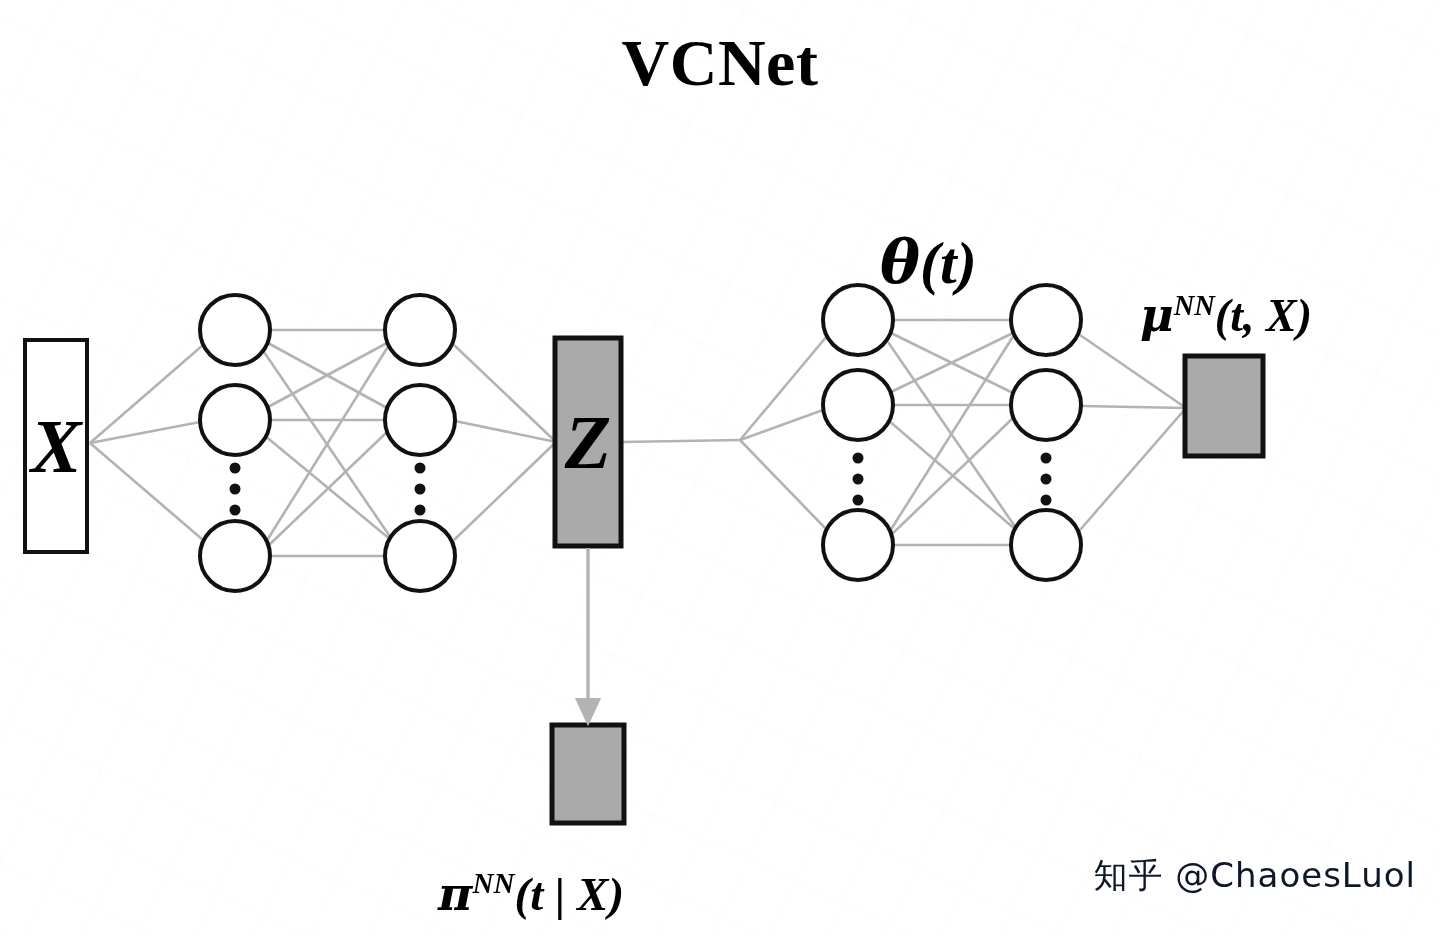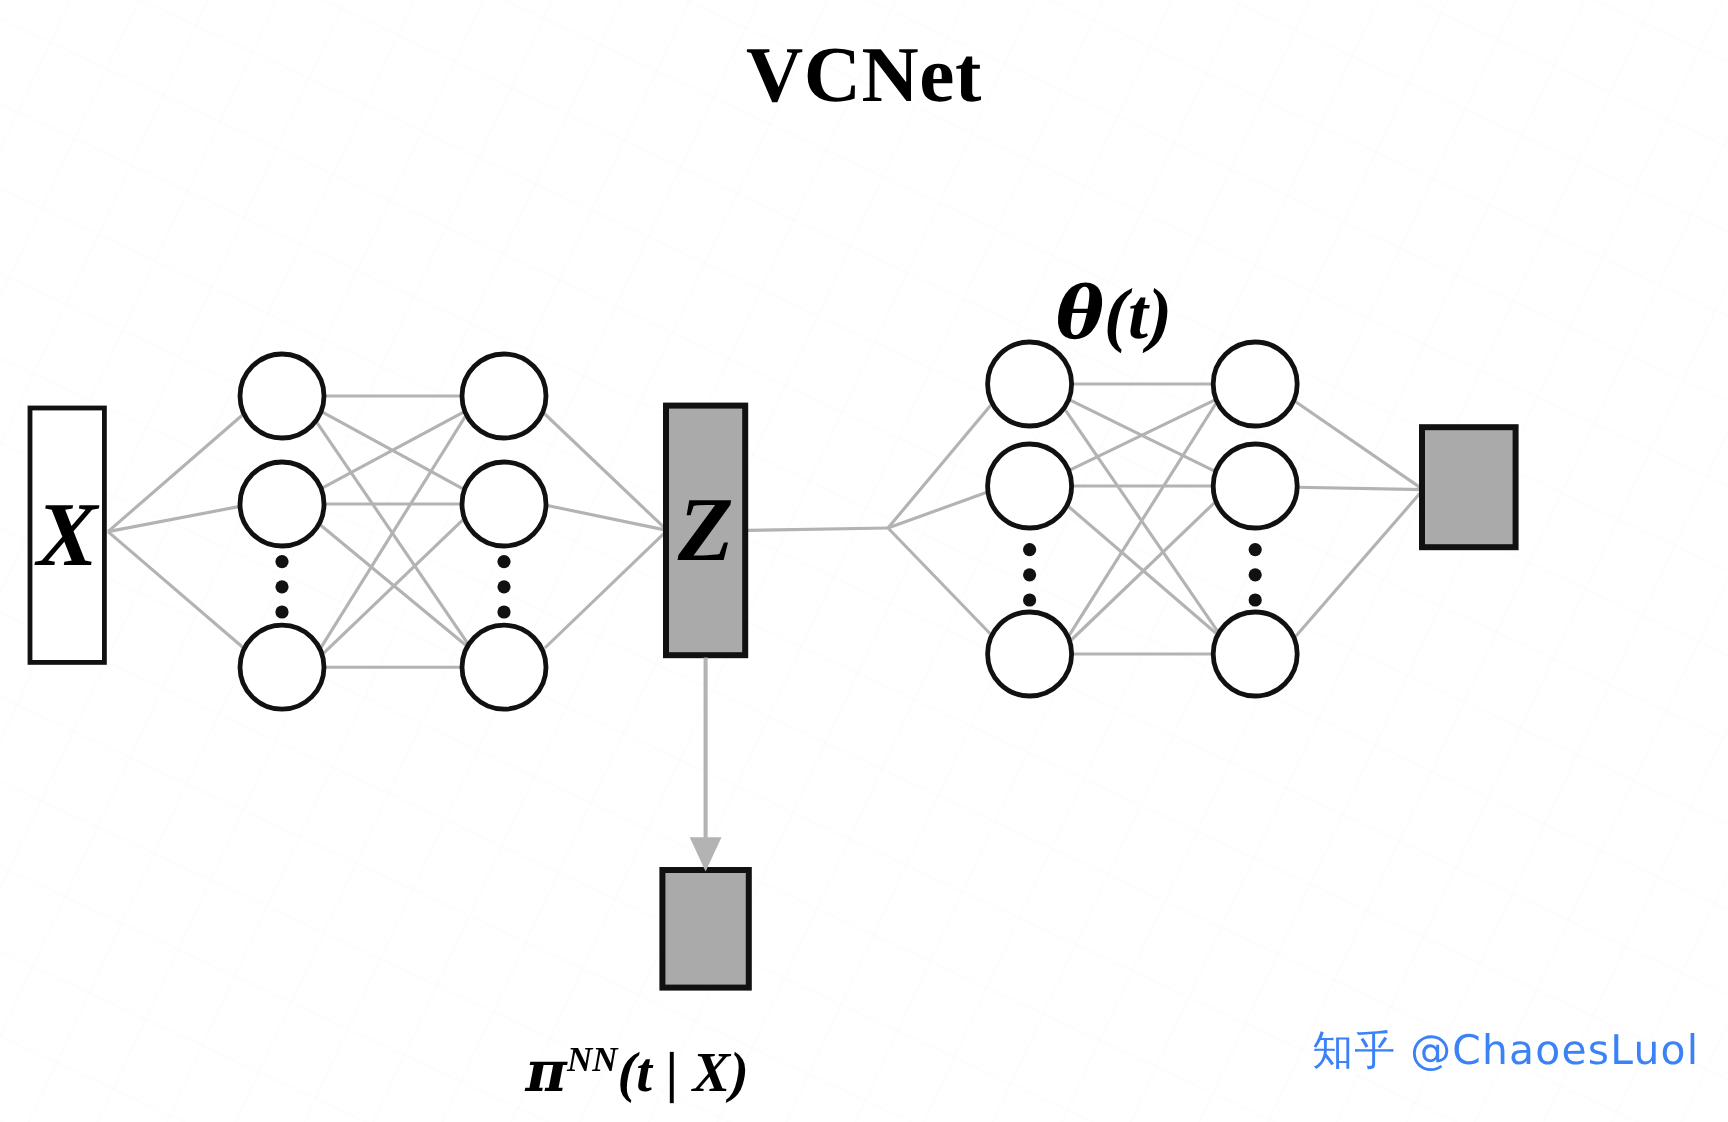--- a/index.html
+++ b/index.html
@@ -81,21 +81,21 @@
     font-weight: bold;
   }
   #theta-label { left: 880px; top: 232px; font-size: 60px; }
   #mu-label    { left: 1140px; top: 292px; font-size: 46px; }
   #pi-label    { left: 438px;  top: 870px; font-size: 47px; }
   #watermark {
     position: absolute;
     right: 24px;
     bottom: 36px;
     font-size: 34px;
-    color: #3b82f6;
+    color: #0f172a;
     font-family: "DejaVu Sans", sans-serif;
     letter-spacing: 1px;
     user-select: none;
   }
 </style>
 </head>
 <body>
 
 <div id="stage">
 
@@ -215,20 +215,23 @@
   <div class="lbl" id="title">VCNet</div>
 
   <div class="block-glyph" style="left:25px; top:340px; width:62px; height:212px;">X</div>
 
   <div class="block-glyph" style="left:555px; top:338px; width:66px; height:208px;">Z</div>
 
   <div class="lbl math" id="theta-label">
     <span class="greek">θ</span><span>(t)</span>
   </div>
 
+  <div class="lbl math" id="mu-label">
+    <span class="greek">μ</span><sup>NN</sup><span>(t, X)</span>
+  </div>
 
   <div class="lbl math" id="pi-label">
     <span class="greek">π</span><sup>NN</sup><span>(t | X)</span>
   </div>
 
   <div id="watermark">知乎 @ChaoesLuol</div>
 
 </div>
 
 </body></html>

